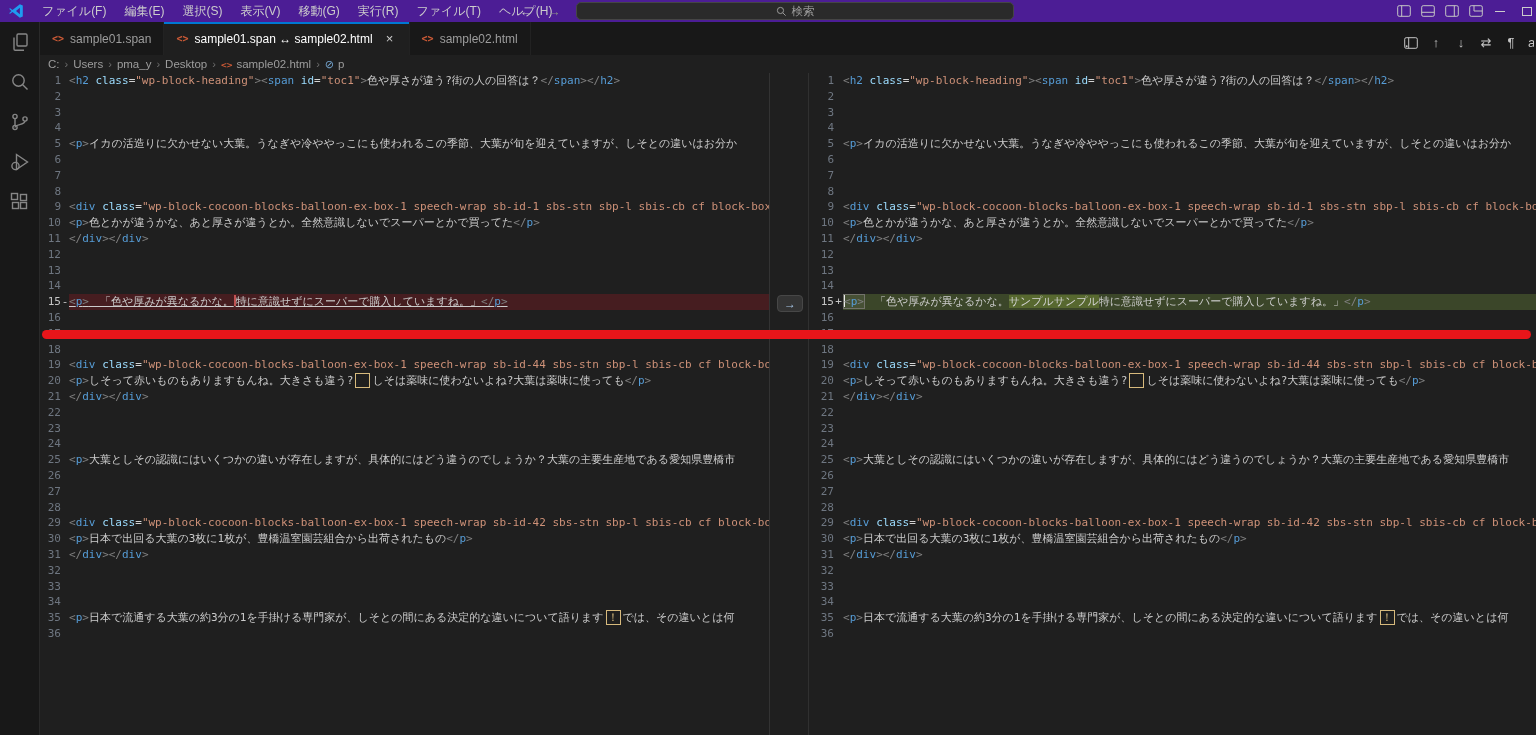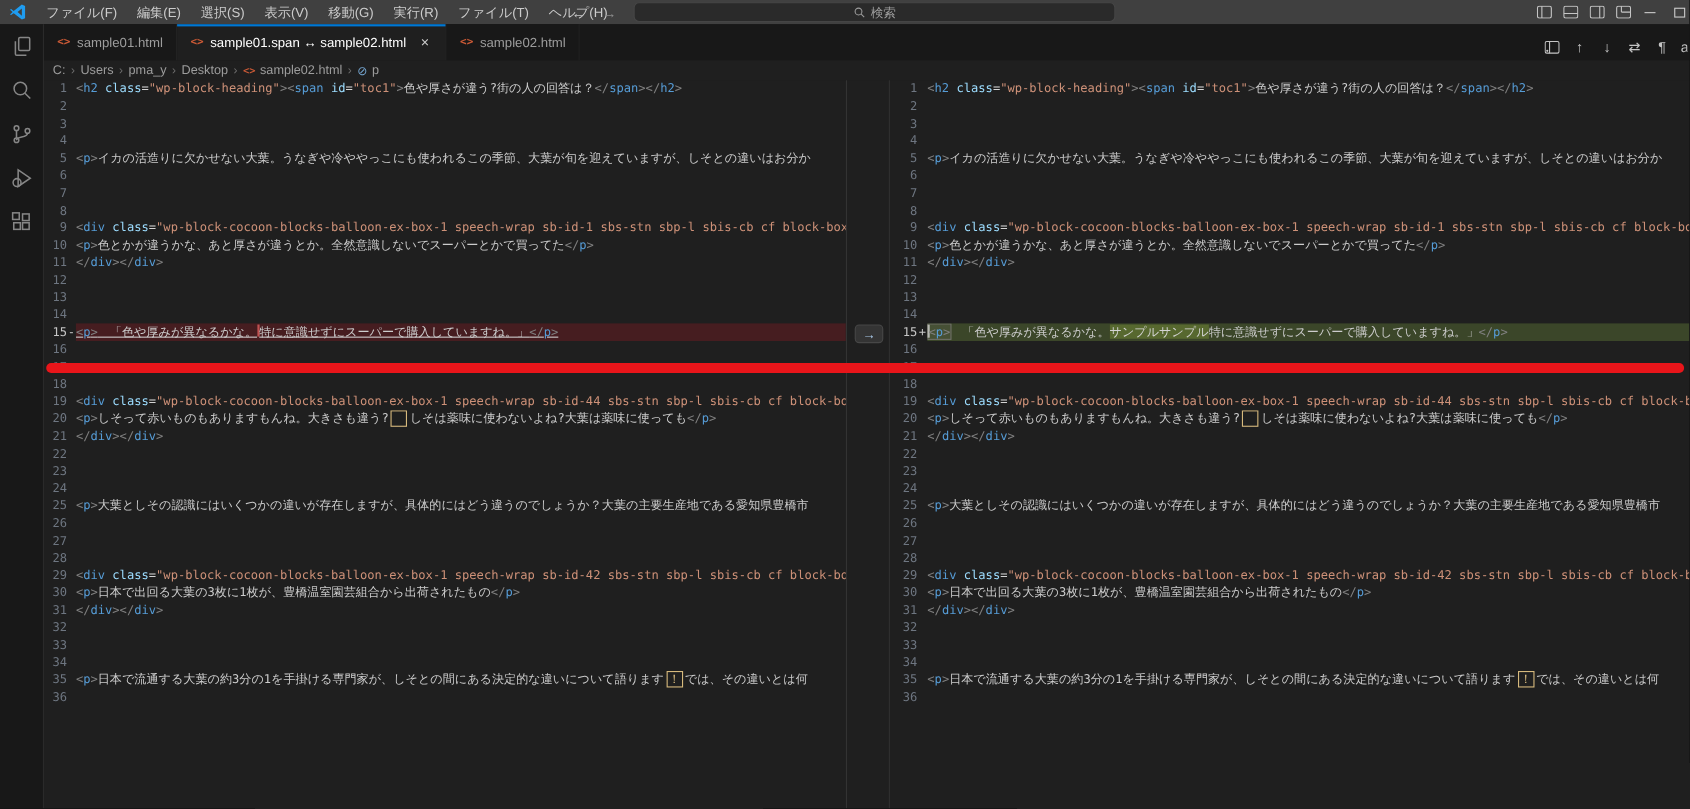--- a/index.html
+++ b/index.html
@@ -3,21 +3,21 @@
 <meta charset="utf-8">
 <style>
   * { margin:0; padding:0; box-sizing:border-box; }
   html,body { background:#111; }
   #root {
     position:relative; width:1536px; height:735px; overflow:hidden;
     background:#1f1f1f; font-family:"Liberation Sans", sans-serif;
     -webkit-font-smoothing:antialiased;
   }
   
-  .titlebar{position:absolute;left:0;top:0;width:1536px;height:22px;background:#404040;display:flex;align-items:center;color:#cccccc;font-size:12px;}
+  .titlebar{position:absolute;left:0;top:0;width:1536px;height:22px;background:#4c1d95;display:flex;align-items:center;color:#cccccc;font-size:12px;}
   .vscode-logo{width:16px;height:16px;margin:0 9px 0 8px;flex:none;}
   .menubar{display:flex;height:100%;align-items:center;}
   .menu-item{padding:0 9px;height:100%;display:flex;align-items:center;cursor:default;color:#cccccc;white-space:nowrap;}
   .titlebar-center{position:absolute;left:516px;top:0;height:22px;display:flex;align-items:center;gap:8px;}
   .nav-arrow{font-size:13px;width:20px;text-align:center;}
   .nav-back{color:#c5c5c5}.nav-fwd{color:#8a8a8a}
   .searchbox{width:438px;height:18px;background:#2a2a2a;border:1px solid #454545;border-radius:5px;display:flex;align-items:center;justify-content:center;gap:5px;color:#9d9d9d;font-size:11.5px;margin-left:4px;font-family:Liberation Mono, monospace;}
   .window-controls{position:absolute;right:0;top:0;height:22px;display:flex;align-items:center;}
   .wc{width:24px;height:22px;display:flex;align-items:center;justify-content:center;}
   .wc svg{display:block}
@@ -168,21 +168,21 @@
           <rect x="11.5" y="11.5" width="6" height="6"></rect>
           <rect x="11.5" y="3.5" width="6" height="6"></rect>
           <rect x="2.5" y="2.5" width="6" height="6"></rect>
         </svg>
     </div>
   </div>
 
   <div class="tabbar">
       <div class="tab">
         <span class="html-ico">&lt;&gt;</span>
-        <span>sample01.html</span>
+        <span>sample01.span</span>
       </div>
       <div class="tab active">
         <span class="html-ico">&lt;&gt;</span>
         <span>sample01.span ↔ sample02.html</span>
         <span class="close-x">×</span>
       </div>
       <div class="tab">
         <span class="html-ico">&lt;&gt;</span>
         <span>sample02.html</span>
       </div>

